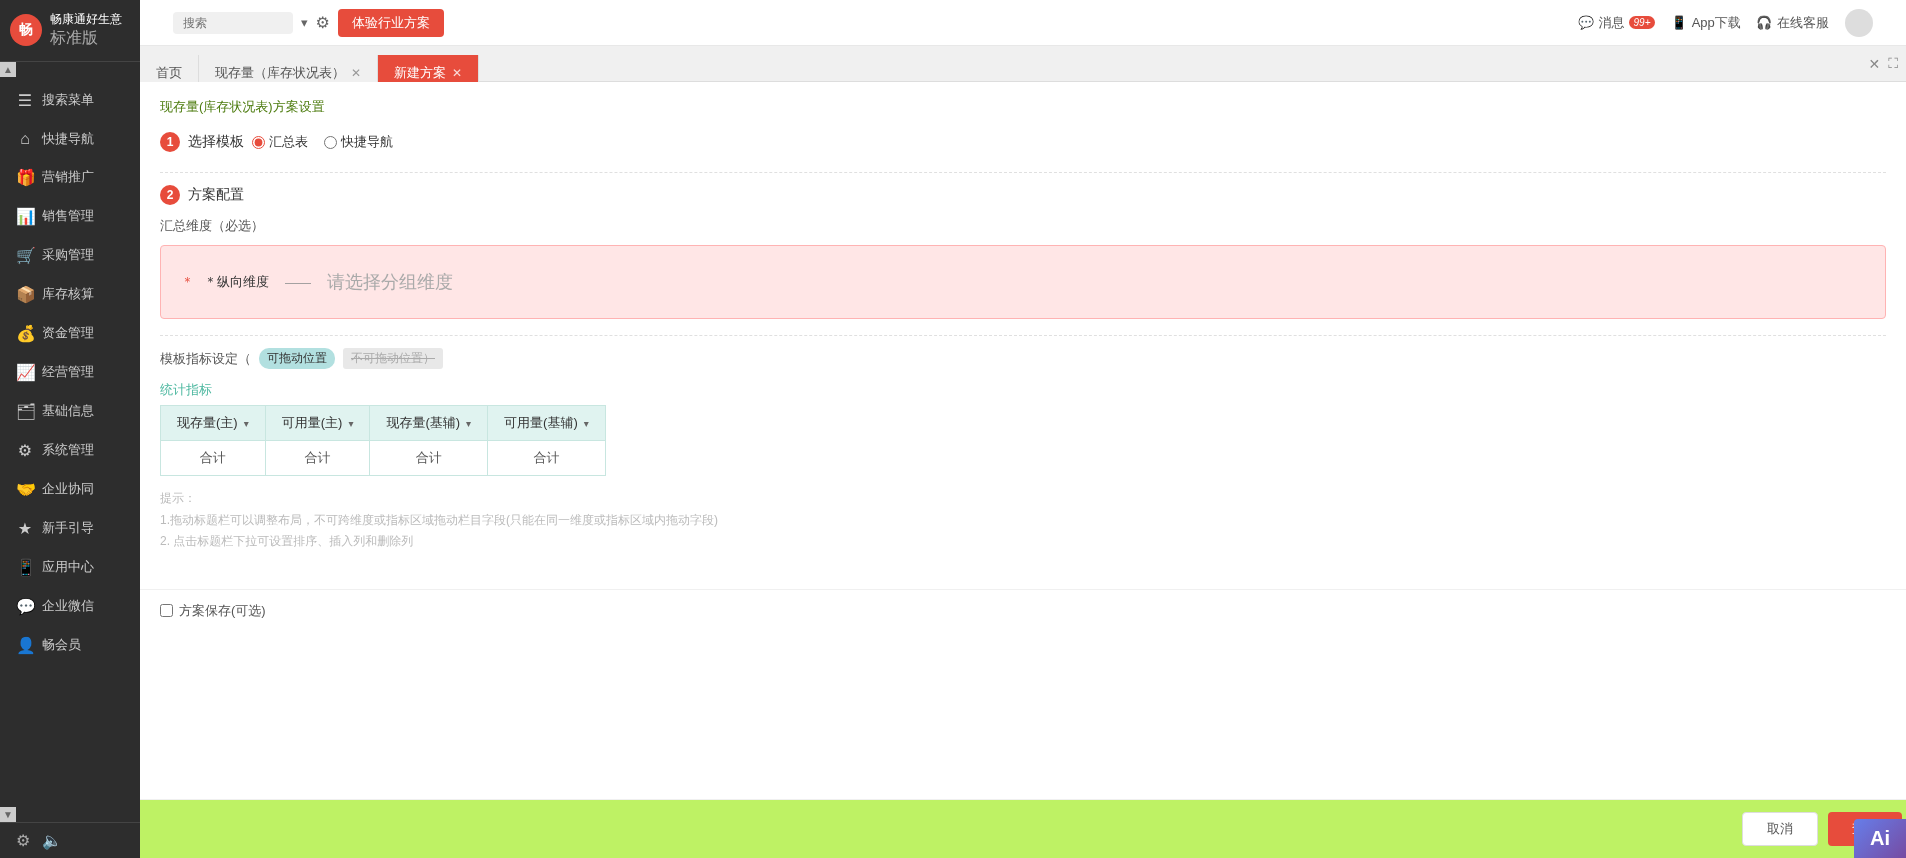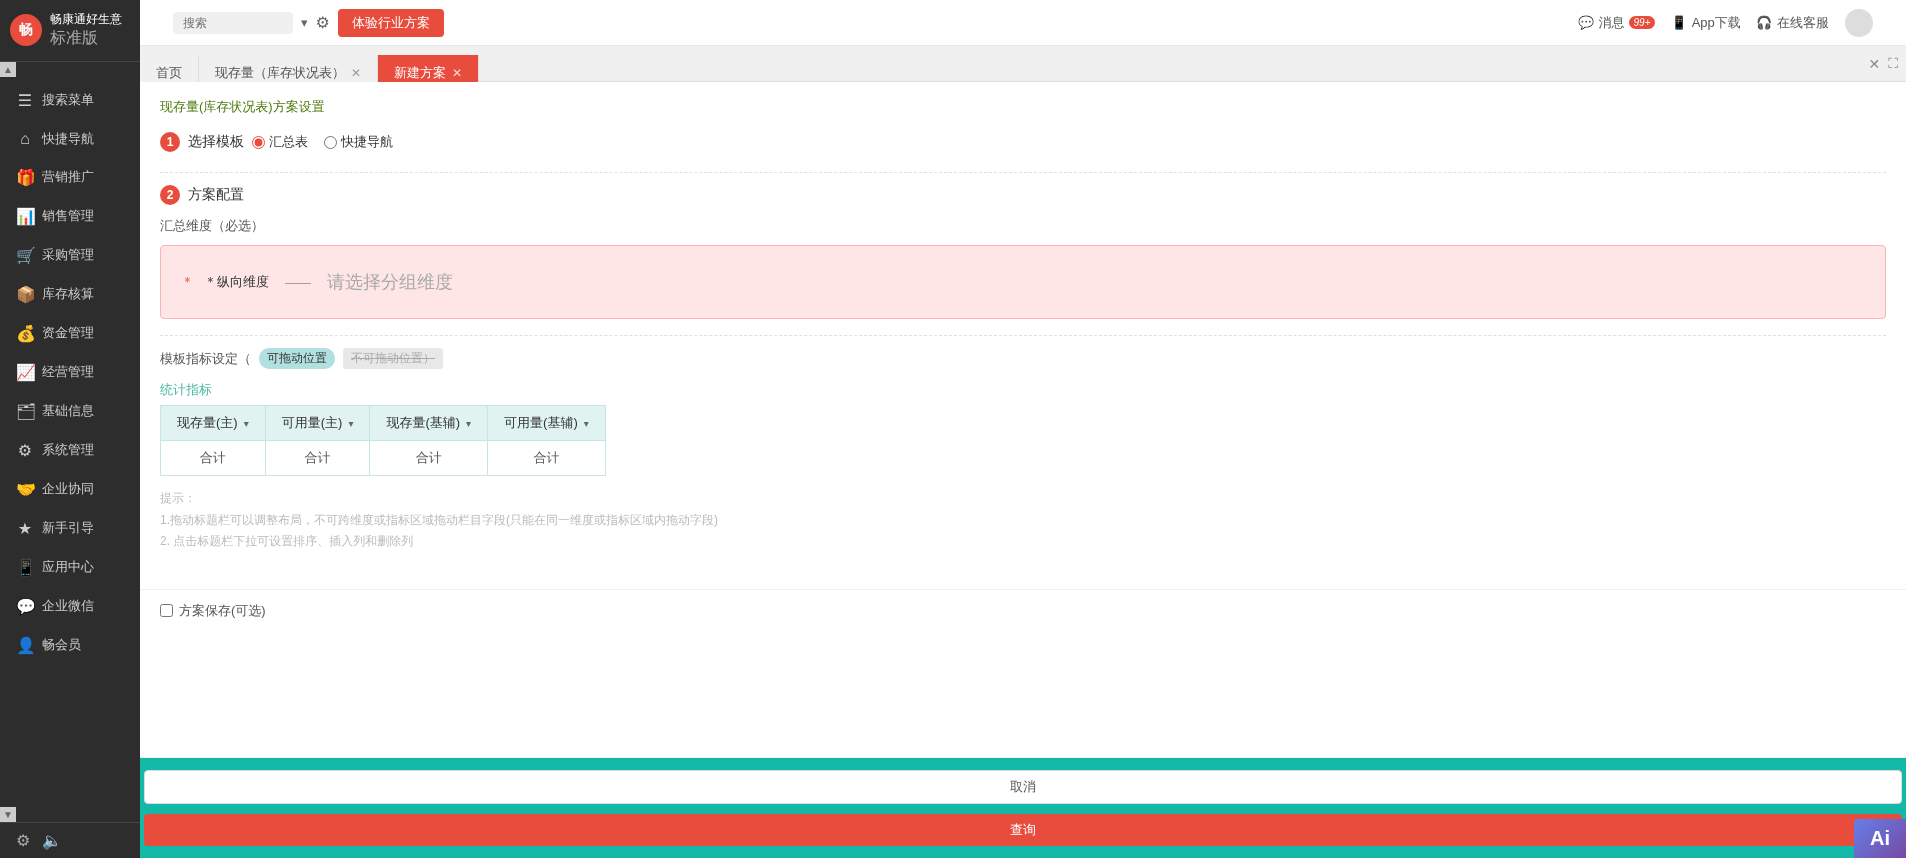--- a/index.html
+++ b/index.html
@@ -184,21 +184,21 @@
       display: flex; align-items: center; gap: 6px;
       background: white;
     }
     .save-checkbox { cursor: pointer; }
     .save-label { font-size: 13px; color: #555; }
 
     
     .bottom-bar {
       padding: 12px 4px;
       display: flex; justify-content: flex-end; gap: 10px;
-      background: #14b8a6; border-top: 1px solid #f0f0f0; flex-shrink: 0; flex-direction: column;
+      background: #bef264; border-top: 1px solid #f0f0f0; flex-shrink: 0;
     }
     .btn-cancel {
       padding: 7px 24px; border: 1px solid #ddd; background: white;
       border-radius: 4px; cursor: pointer; font-size: 13px; color: #555;
     }
     .btn-query {
       padding: 7px 24px; border: none; background: #e74c3c;
       border-radius: 4px; cursor: pointer; font-size: 13px; color: white;
     }
 

